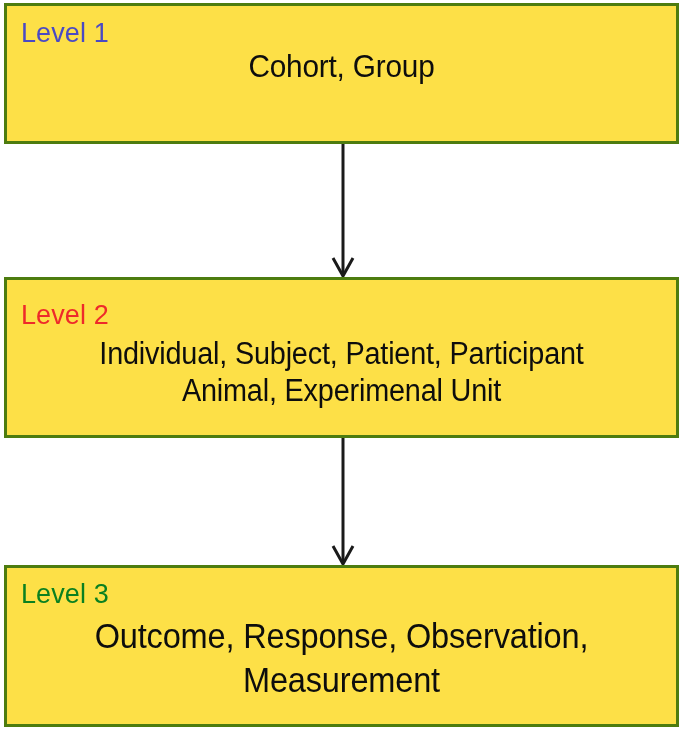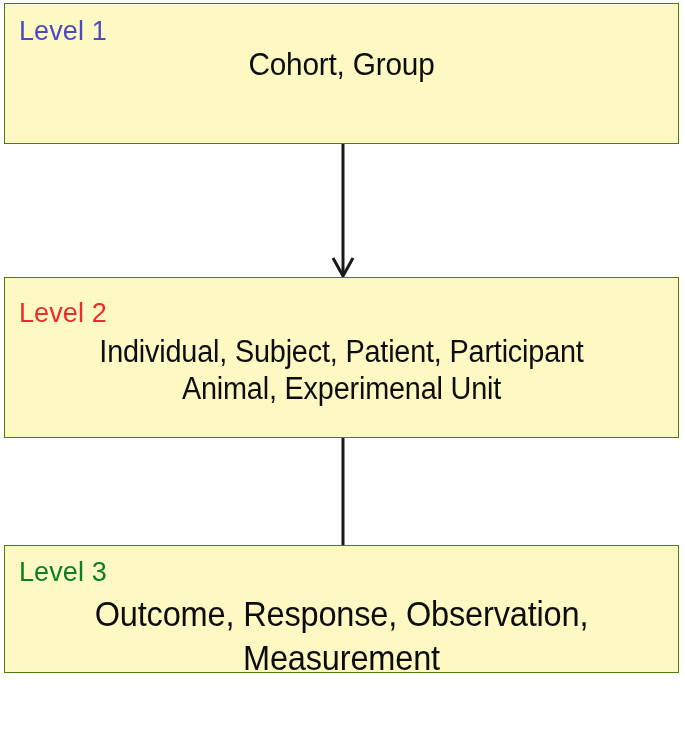--- a/index.html
+++ b/index.html
@@ -20,27 +20,27 @@
     position: absolute;
     left: 0; top: 0;
     width: 685px;
     height: 731px;
   }
 
   
   .level-box {
     position: absolute;
     box-sizing: border-box;
-    border: 1px solid #4d7c0f;
-    background: #fef9c3;
+    border: 3px solid #4d7c0f;
+    background: #fde047;
   }
 
   #box-level-1 { left: 4px;  top: 3px;   width: 675px; height: 141px; }
   #box-level-2 { left: 4px;  top: 277px; width: 675px; height: 161px; }
-  #box-level-3 { left: 4px;  top: 545px; width: 675px; height: 128px; }
+  #box-level-3 { left: 4px;  top: 565px; width: 675px; height: 162px; }
 
   
   .level-tag {
     position: absolute;
     left: 14px;
     font-size: 27px;
     line-height: 30px;
     font-weight: 400;
     letter-spacing: 0.1px;
     white-space: nowrap;

